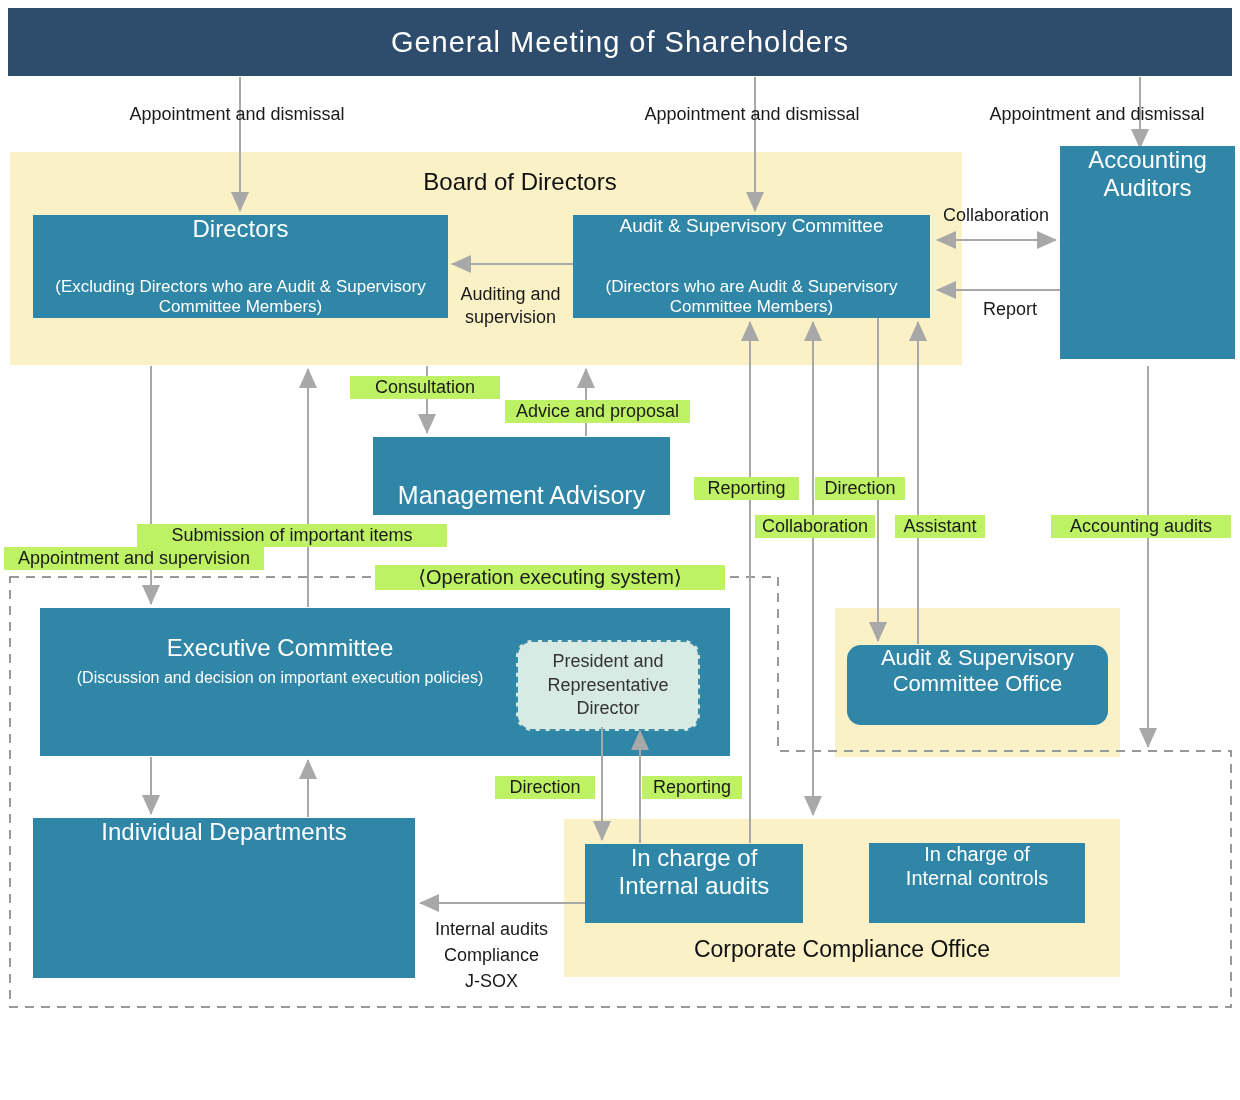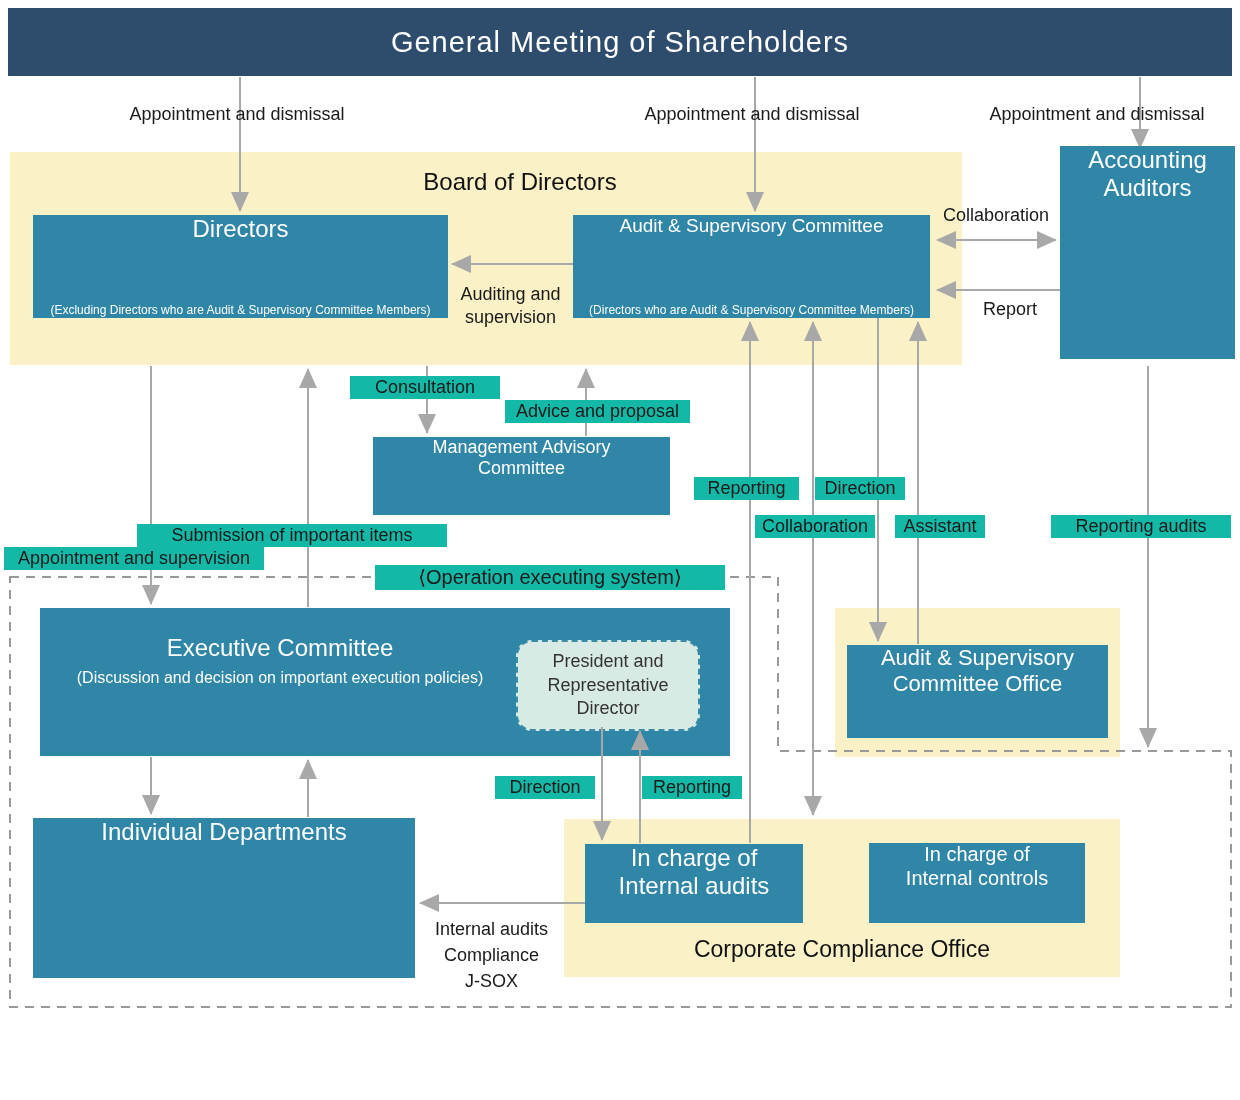--- a/index.html
+++ b/index.html
@@ -7,23 +7,23 @@
     --president-fill:#d8eae4; --arrow:#a8a8a8; --dashed:#999999; --text:#1a1a1a;
   }
   html,body{margin:0;padding:0;background:#fff;}
   #stage{position:relative;width:1240px;height:1100px;background:#fff;overflow:hidden;
          font-family:"Liberation Sans","DejaVu Sans",sans-serif;color:var(--text);}
   .abs{position:absolute;}
   .panel{background:var(--panel);}
   .tealbox{background:var(--box);color:#fff;display:flex;flex-direction:column;
            align-items:center;justify-content:space-between;text-align:center;}
   .tealbox .t1{font-size:24px;line-height:1.18;}
-  .tealbox .t2{font-size:12px;line-height:1.22;margin-top:0;}
+  .tealbox .t2{font-size:17px;line-height:1.22;margin-top:0;}
   .lbl{font-size:18px;line-height:1.25;text-align:center;color:var(--text);}
-  .wbg{background:#14b8a6;}
+  .wbg{background:#bef264;}
   .banner{background:var(--header);color:#fff;display:flex;align-items:center;justify-content:center;
           font-size:29px;letter-spacing:1px;}
   .area-title{font-size:24px;color:#111;text-align:center;}
   .president{background:var(--president-fill);border:2px dashed #3a8ba6;border-radius:16px;
              color:#333;display:flex;align-items:center;justify-content:center;text-align:center;
              font-size:18px;line-height:1.3;}
   svg{position:absolute;left:0;top:0;pointer-events:none;}
   svg line{stroke:var(--arrow);stroke-width:2;}
   .dashedpoly{fill:none;stroke:var(--dashed);stroke-width:2;stroke-dasharray:9 7;}
 </style>
@@ -80,35 +80,35 @@
   <div class="abs tealbox" style="left:573px;top:215px;width:357px;height:103px;">
     <div class="t1" style="font-size:19px;white-space:nowrap;">Audit &amp; Supervisory Committee</div>
     <div class="t2">(Directors who are Audit &amp; Supervisory Committee Members)</div>
   </div>
 
   <div class="abs tealbox" style="left:1060px;top:146px;width:175px;height:213px;">
     <div class="t1" style="width:140px;">Accounting Auditors</div>
   </div>
 
   <div class="abs tealbox" style="left:373px;top:437px;width:297px;height:78px;">
-    <div class="t1" style="font-size:18px;width:250px;">Management Advisory Committee</div>
+    <div class="t1" style="font-size:25px;width:250px;margin-top:44px;">Management Advisory Committee</div>
   </div>
 
   <div class="abs tealbox" style="left:33px;top:608px;width:690px;height:148px;justify-content:flex-start;margin-left:7px;">
     <div style="position:absolute;left:20px;top:26px;width:440px;text-align:center;">
       <div class="t1">Executive Committee</div>
       <div class="t2" style="font-size:16px;margin-top:6px;">(Discussion and decision on important execution policies)</div>
     </div>
   </div>
 
   <div class="abs president" style="left:516px;top:640px;width:180px;height:87px;">
     <div style="width:150px;">President and Representative Director</div>
   </div>
 
-  <div class="abs tealbox" style="left:847px;top:645px;width:261px;height:93px;">
+  <div class="abs tealbox" style="left:847px;top:645px;width:261px;height:80px;border-radius:14px;">
     <div class="t1" style="font-size:22px;width:230px;">Audit &amp; Supervisory Committee Office</div>
   </div>
 
   <div class="abs tealbox" style="left:33px;top:818px;width:382px;height:160px;">
     <div class="t1">Individual Departments</div>
   </div>
 
   <div class="abs tealbox" style="left:585px;top:844px;width:218px;height:79px;">
     <div class="t1" style="font-size:24px;width:160px;">In charge of Internal audits</div>
   </div>
@@ -129,21 +129,21 @@
   <div class="abs lbl" style="left:947px;top:103px;width:300px;">Appointment and dismissal</div>
   <div class="abs lbl" style="left:921px;top:204px;width:150px;">Collaboration</div>
   <div class="abs lbl" style="left:950px;top:298px;width:120px;">Report</div>
   <div class="abs lbl" style="left:448px;top:283px;width:125px;">Auditing and supervision</div>
   <div class="abs lbl wbg" style="left:350px;top:376px;width:150px;">Consultation</div>
   <div class="abs lbl wbg" style="left:505px;top:400px;width:185px;">Advice and proposal</div>
   <div class="abs lbl wbg" style="left:694px;top:477px;width:105px;">Reporting</div>
   <div class="abs lbl wbg" style="left:815px;top:477px;width:90px;">Direction</div>
   <div class="abs lbl wbg" style="left:755px;top:515px;width:120px;">Collaboration</div>
   <div class="abs lbl wbg" style="left:895px;top:515px;width:90px;">Assistant</div>
-  <div class="abs lbl wbg" style="left:1051px;top:515px;width:180px;">Reporting audits</div>
+  <div class="abs lbl wbg" style="left:1051px;top:515px;width:180px;">Accounting audits</div>
   <div class="abs lbl wbg" style="left:137px;top:524px;width:310px;">Submission of important items</div>
   <div class="abs lbl wbg" style="left:4px;top:547px;width:260px;">Appointment and supervision</div>
   <div class="abs lbl wbg" style="left:375px;top:565px;width:350px;font-size:20px;">⟨Operation executing system⟩</div>
   <div class="abs lbl wbg" style="left:495px;top:776px;width:100px;">Direction</div>
   <div class="abs lbl wbg" style="left:642px;top:776px;width:100px;">Reporting</div>
   <div class="abs lbl" style="left:414px;top:916px;width:155px;line-height:26px;">
     <div>Internal audits</div>
     <div>Compliance</div>
     <div>J-SOX</div>
   </div>

